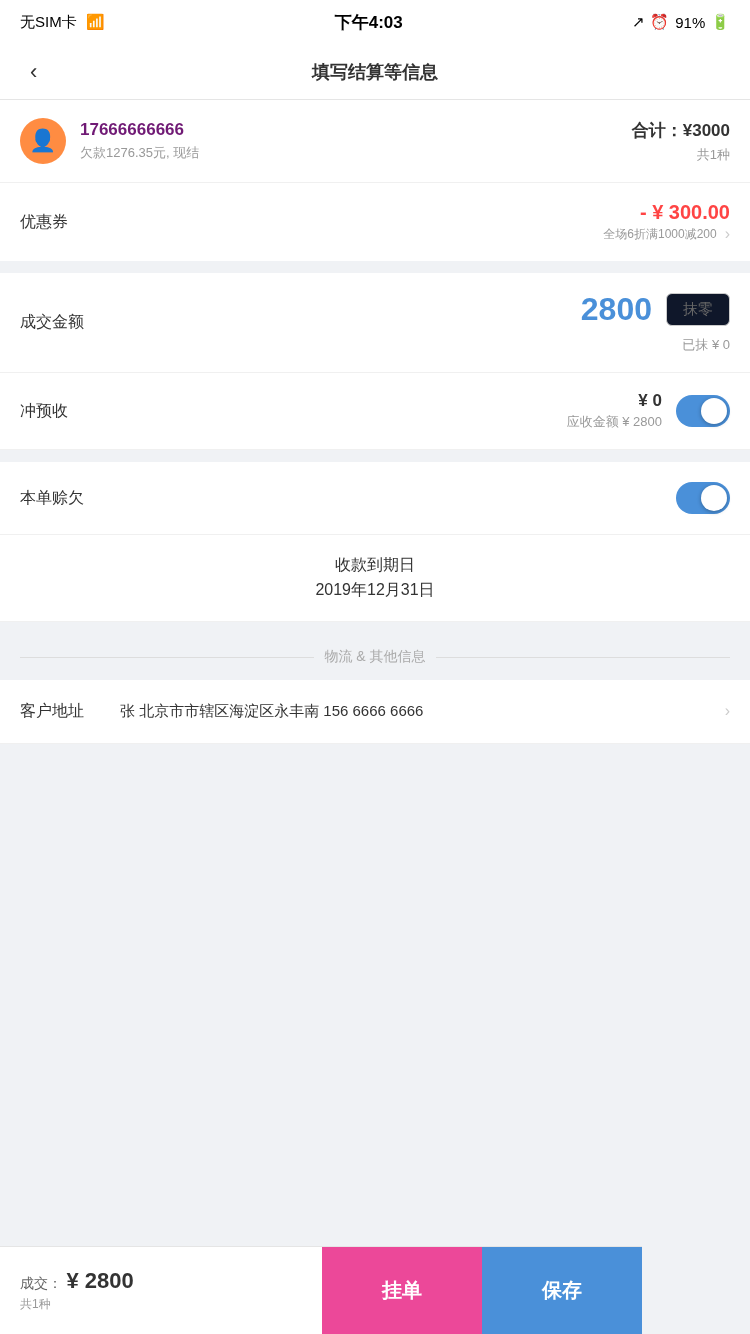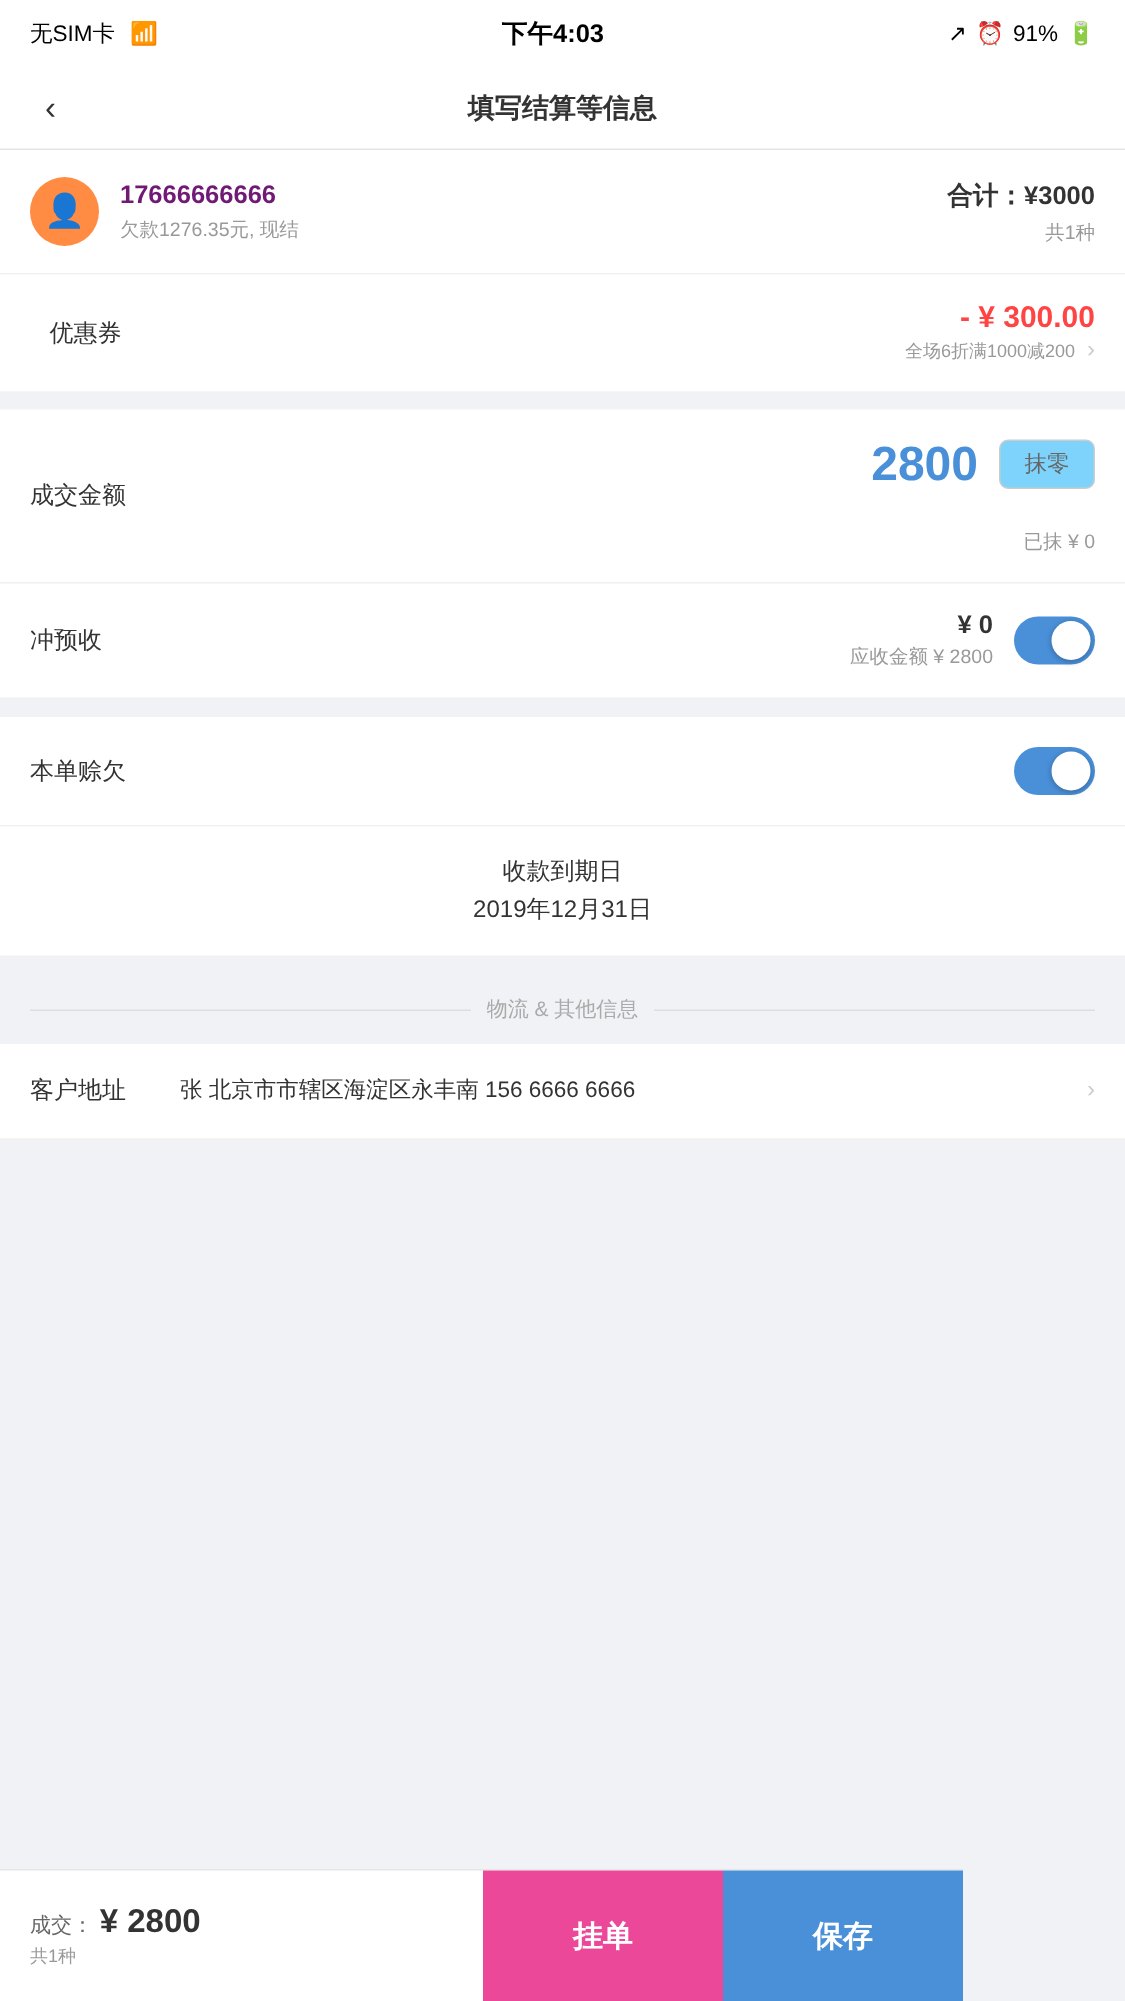--- a/index.html
+++ b/index.html
@@ -89,21 +89,20 @@
       background: #fff;
       margin-bottom: 0;
     }
     .form-row {
       display: flex;
       align-items: center;
       justify-content: space-between;
       padding: 18px 20px;
       border-bottom: 1px solid #f0f0f0;
       min-height: 60px;
-      margin-left: 13px;
     }
     .form-row:last-child { border-bottom: none; }
     .form-label { font-size: 16px; color: #333; font-weight: 500; }
     .coupon-right { text-align: right; }
     .coupon-amount { font-size: 20px; font-weight: 700; color: #f44; }
     .coupon-desc { font-size: 12px; color: #999; margin-top: 2px; }
     .coupon-arrow { color: #ccc; font-size: 16px; margin-left: 8px; }
 
     
     .deal-amount-row {
@@ -114,21 +113,21 @@
       border-bottom: 1px solid #f0f0f0;
     }
     .deal-amount-value { display: flex; align-items: center; gap: 14px; }
     .deal-number { font-size: 32px; font-weight: 700; color: #4a90d9; }
     .round-zero-btn {
       border: 1px solid #ccc;
       border-radius: 6px;
       padding: 6px 16px;
       font-size: 15px;
       color: #666;
-      background: #7dd3fc;
+      background: #0f172a;
       cursor: pointer;
     }
     .deal-already-zero { font-size: 13px; color: #999; text-align: right; margin-top: 4px; }
 
     
     .prepay-row {
       display: flex;
       align-items: center;
       justify-content: space-between;
       padding: 18px 20px;
@@ -326,21 +325,21 @@
         </div>
       </div>
     </div>
   </div>
 
   <div class="gray-divider"></div>
 
   <div class="form-section">
     <div class="deal-amount-row">
       <span class="form-label">成交金额</span>
-      <div style="display:flex; flex-direction:column; align-items:flex-end; gap:20px;">
+      <div style="display:flex; flex-direction:column; align-items:flex-end; gap:4px;">
         <div class="deal-amount-value">
           <span class="deal-number">2800</span>
           <button class="round-zero-btn">抹零</button>
         </div>
         <div class="deal-already-zero">已抹  ¥ 0</div>
       </div>
     </div>
 
     <div class="prepay-row">
       <span class="form-label">冲预收</span>

